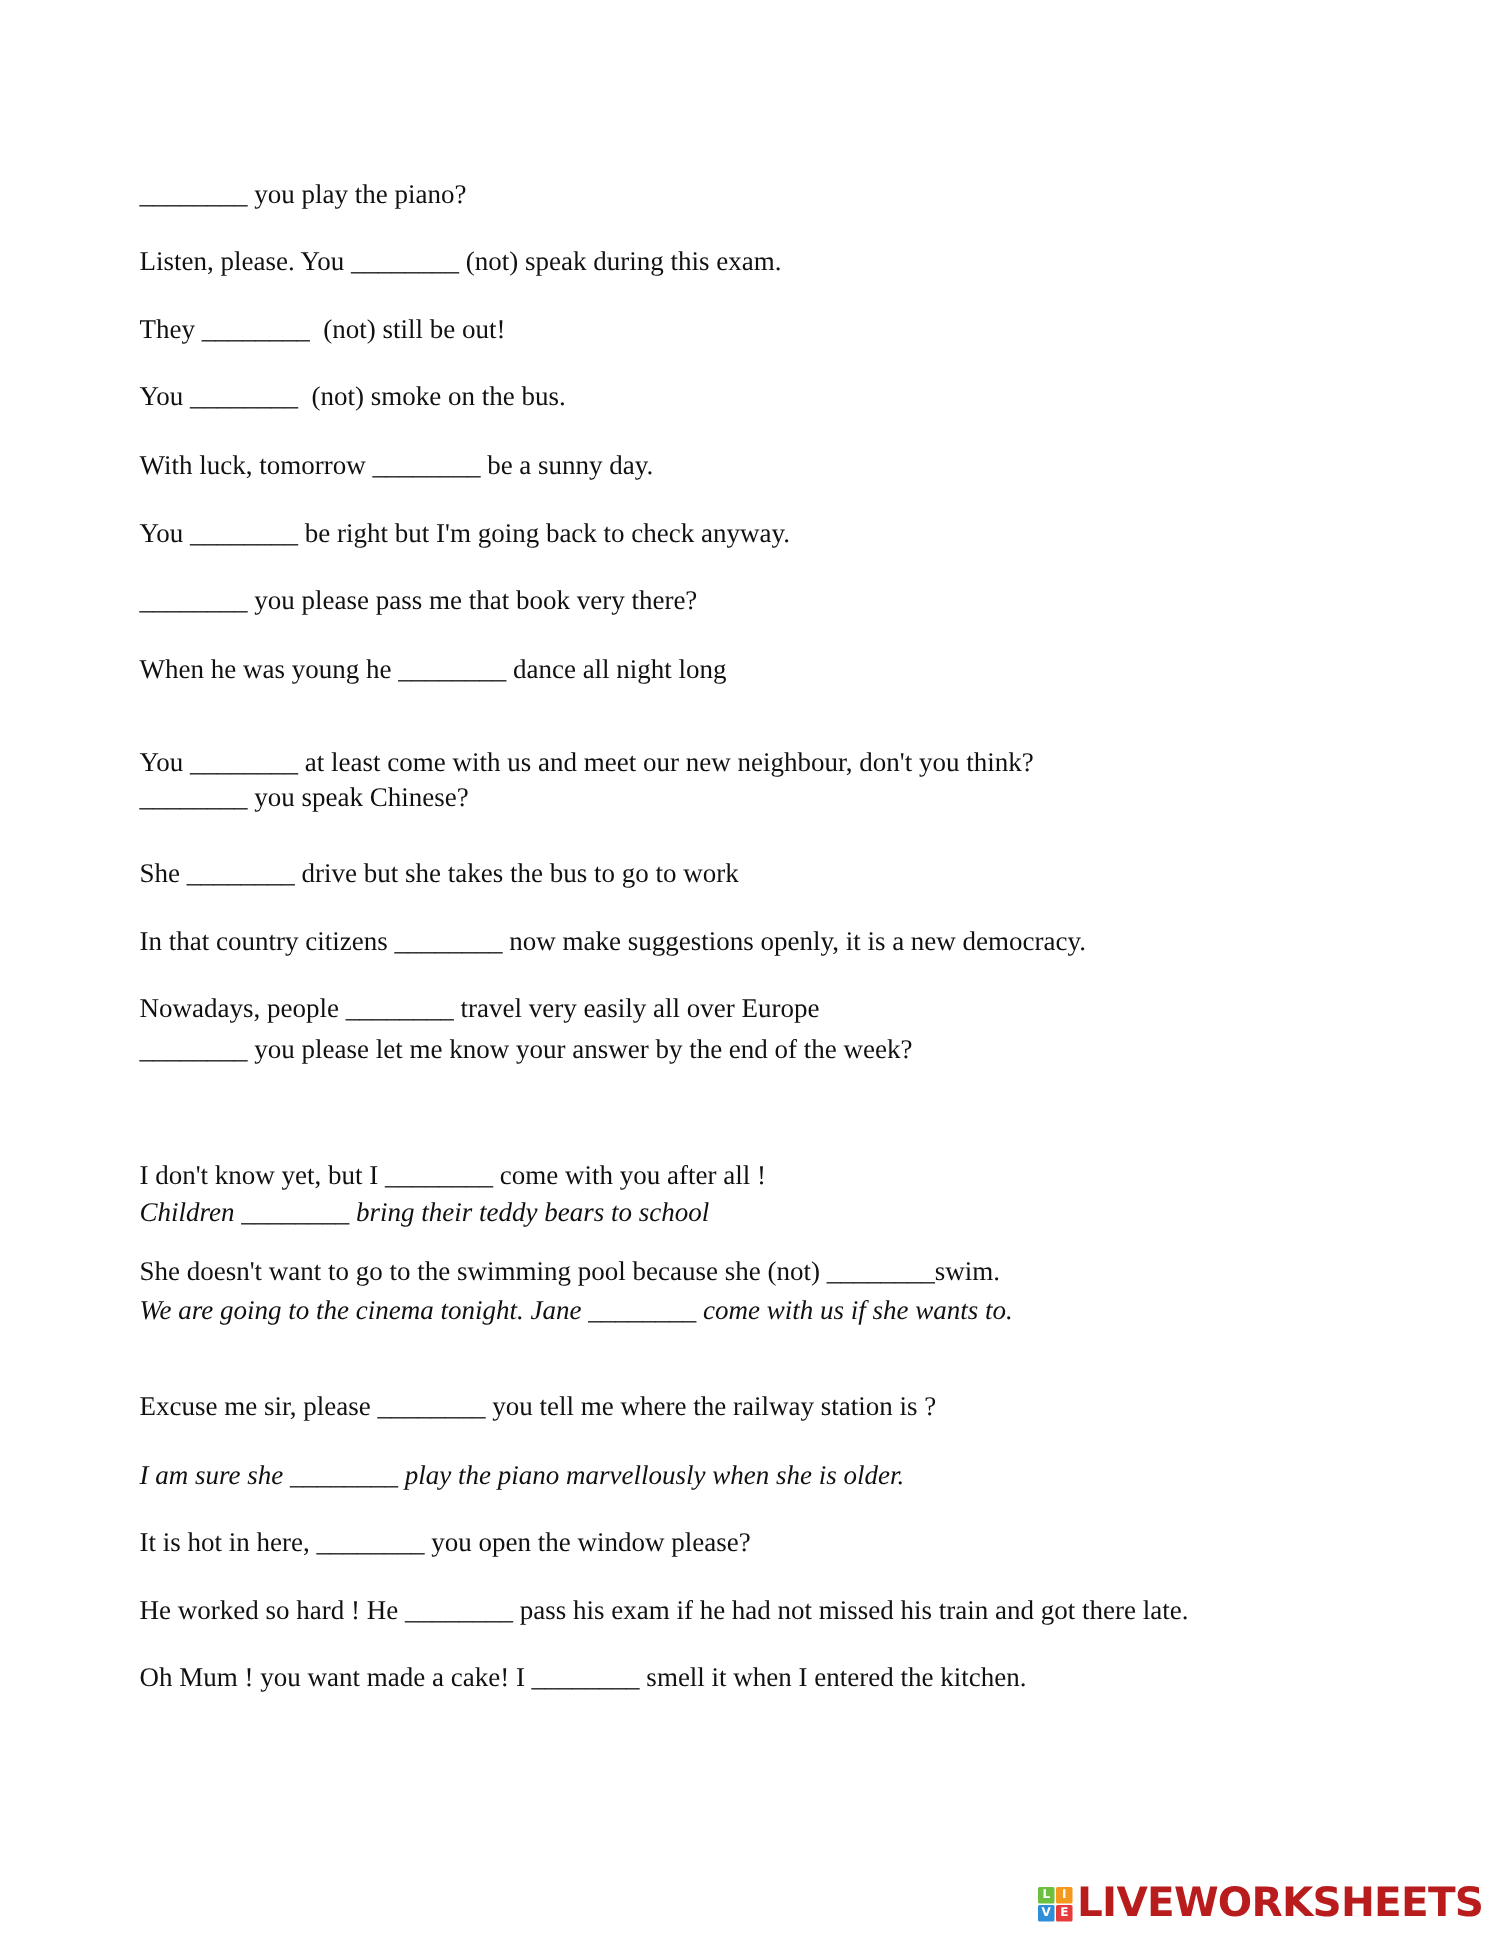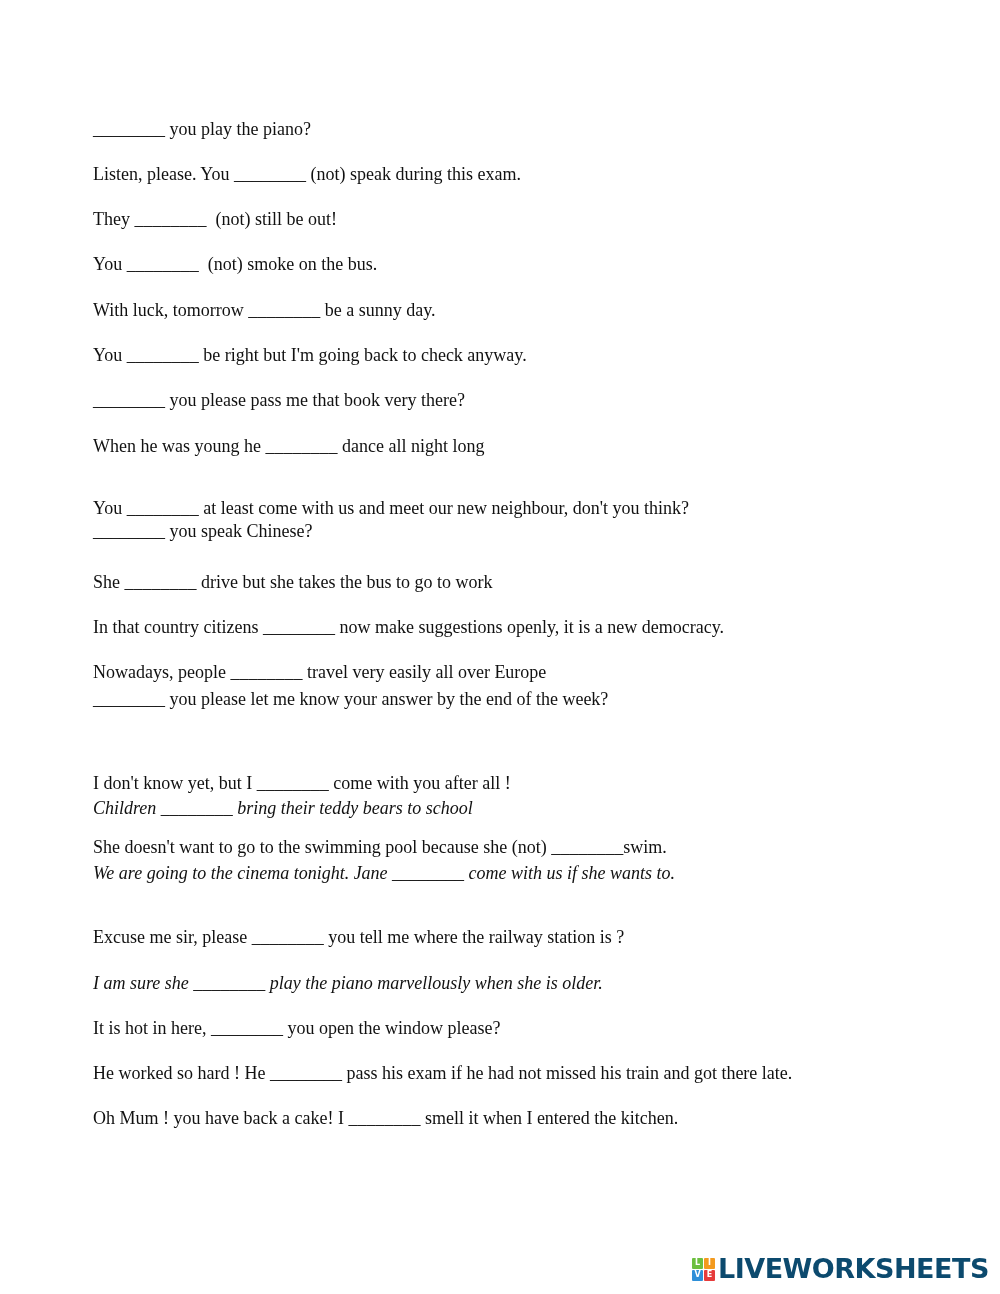--- a/index.html
+++ b/index.html
@@ -83,25 +83,25 @@
       <div class="line" style="top: 661px;">Nowadays, people ________ travel very easily all over Europe</div>
       <div class="line" style="top: 688px;">________ you please let me know your answer by the end of the week?</div>
       <div class="line" style="top: 772px;">I don't know yet, but I ________ come with you after all !</div>
       <div class="line" style="top: 797px; font-style: italic;">Children ________ bring their teddy bears to school</div>
       <div class="line" style="top: 836px;">She doesn't want to go to the swimming pool because she (not) ________swim.</div>
       <div class="line" style="top: 862px; font-style: italic;">We are going to the cinema tonight. Jane ________ come with us if she wants to.</div>
       <div class="line" style="top: 926px; text-align: center;">Excuse me sir, please ________ you tell me where the railway station is ?</div>
       <div class="line" style="top: 972px; font-style: italic;">I am sure she ________ play the piano marvellously when she is older.</div>
       <div class="line" style="top: 1017px;">It is hot in here, ________ you open the window please?</div>
       <div class="line" style="top: 1062px;">He worked so hard ! He ________ pass his exam if he had not missed his train and got there late.</div>
-      <div class="line" style="top: 1107px;">Oh Mum ! you have back a cake! I ________ smell it when I entered the kitchen.</div>
+      <div class="line" style="top: 1107px;">Oh Mum ! you want made a cake! I ________ smell it when I entered the kitchen.</div>
     </div>
 
   <div class="logo">
     <div class="logo-grid">
       <span style="background: rgb(108, 191, 63);">L</span>
       <span style="background: rgb(243, 154, 30);">I</span>
       <span style="background: rgb(46, 143, 216);">V</span>
       <span style="background: rgb(230, 59, 59);">E</span>
     </div>
-    <div class="logo-text" style="color: #0c4a6e;">LIVEWORKSHEETS</div>
+    <div class="logo-text" style="color: #b91c1c;">LIVEWORKSHEETS</div>
   </div>
 </div>
 
 </body></html>

